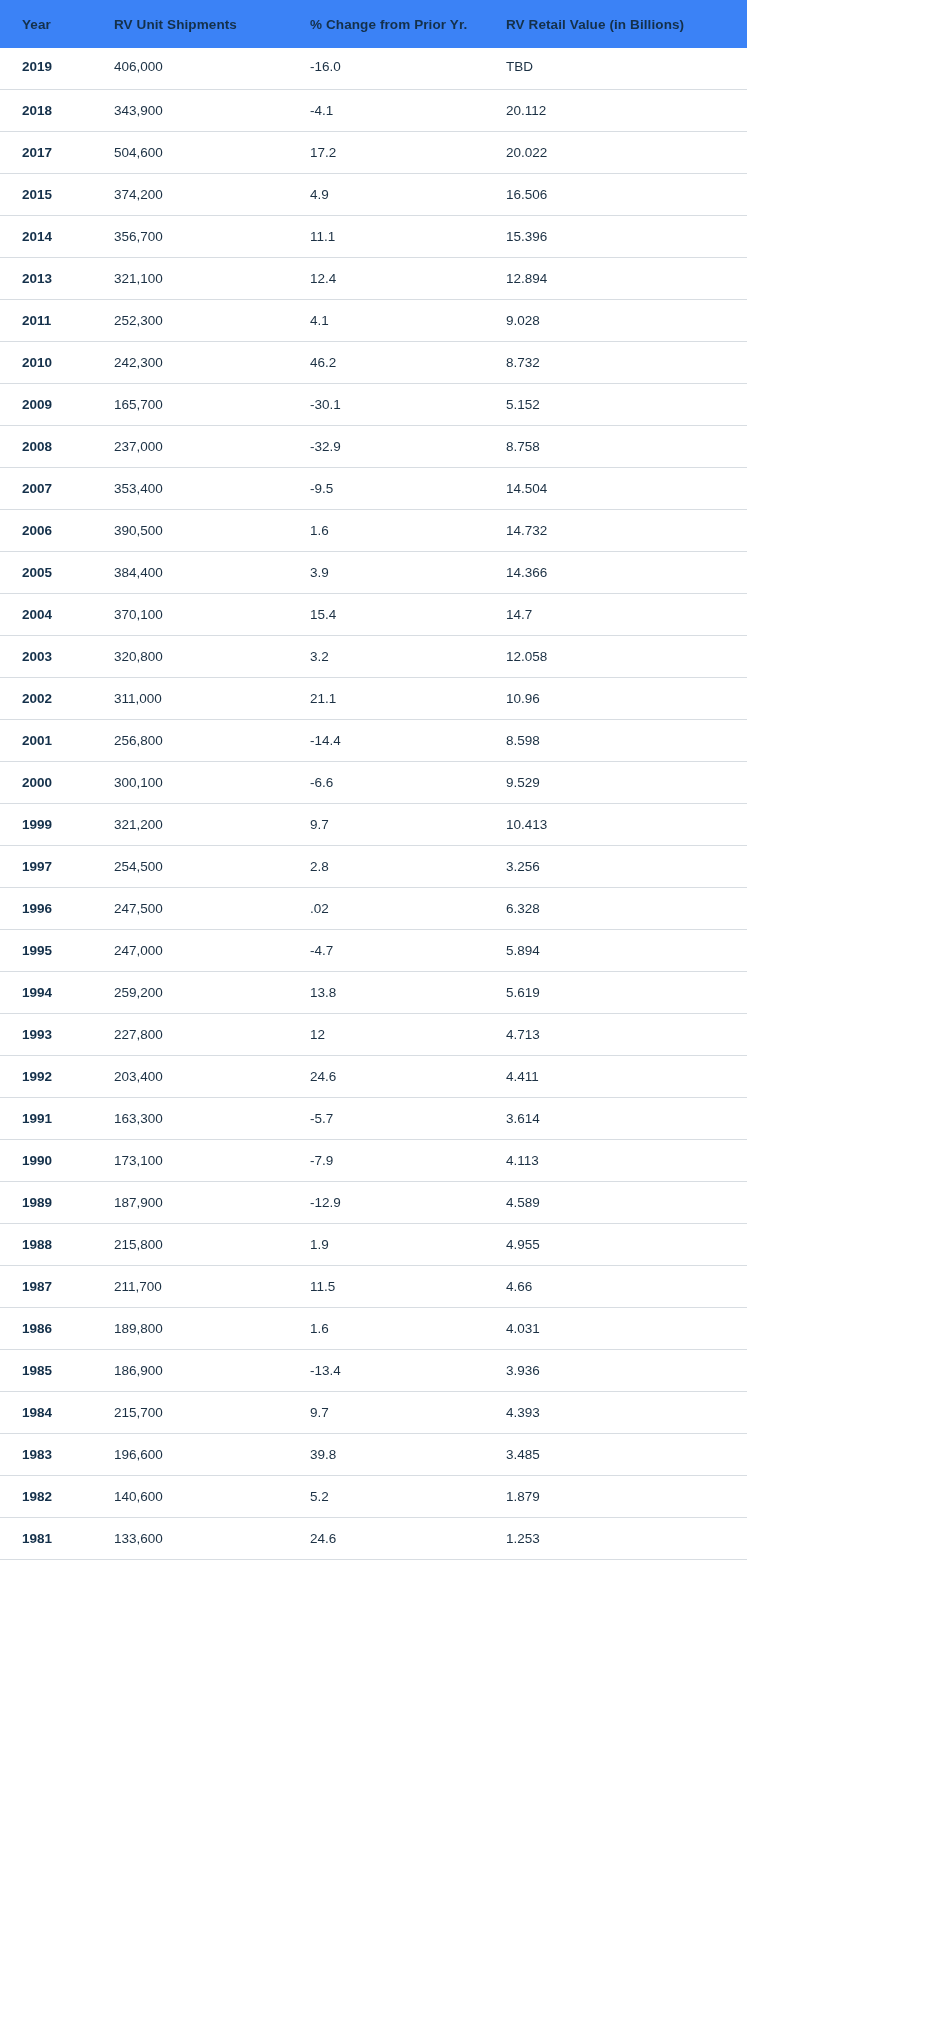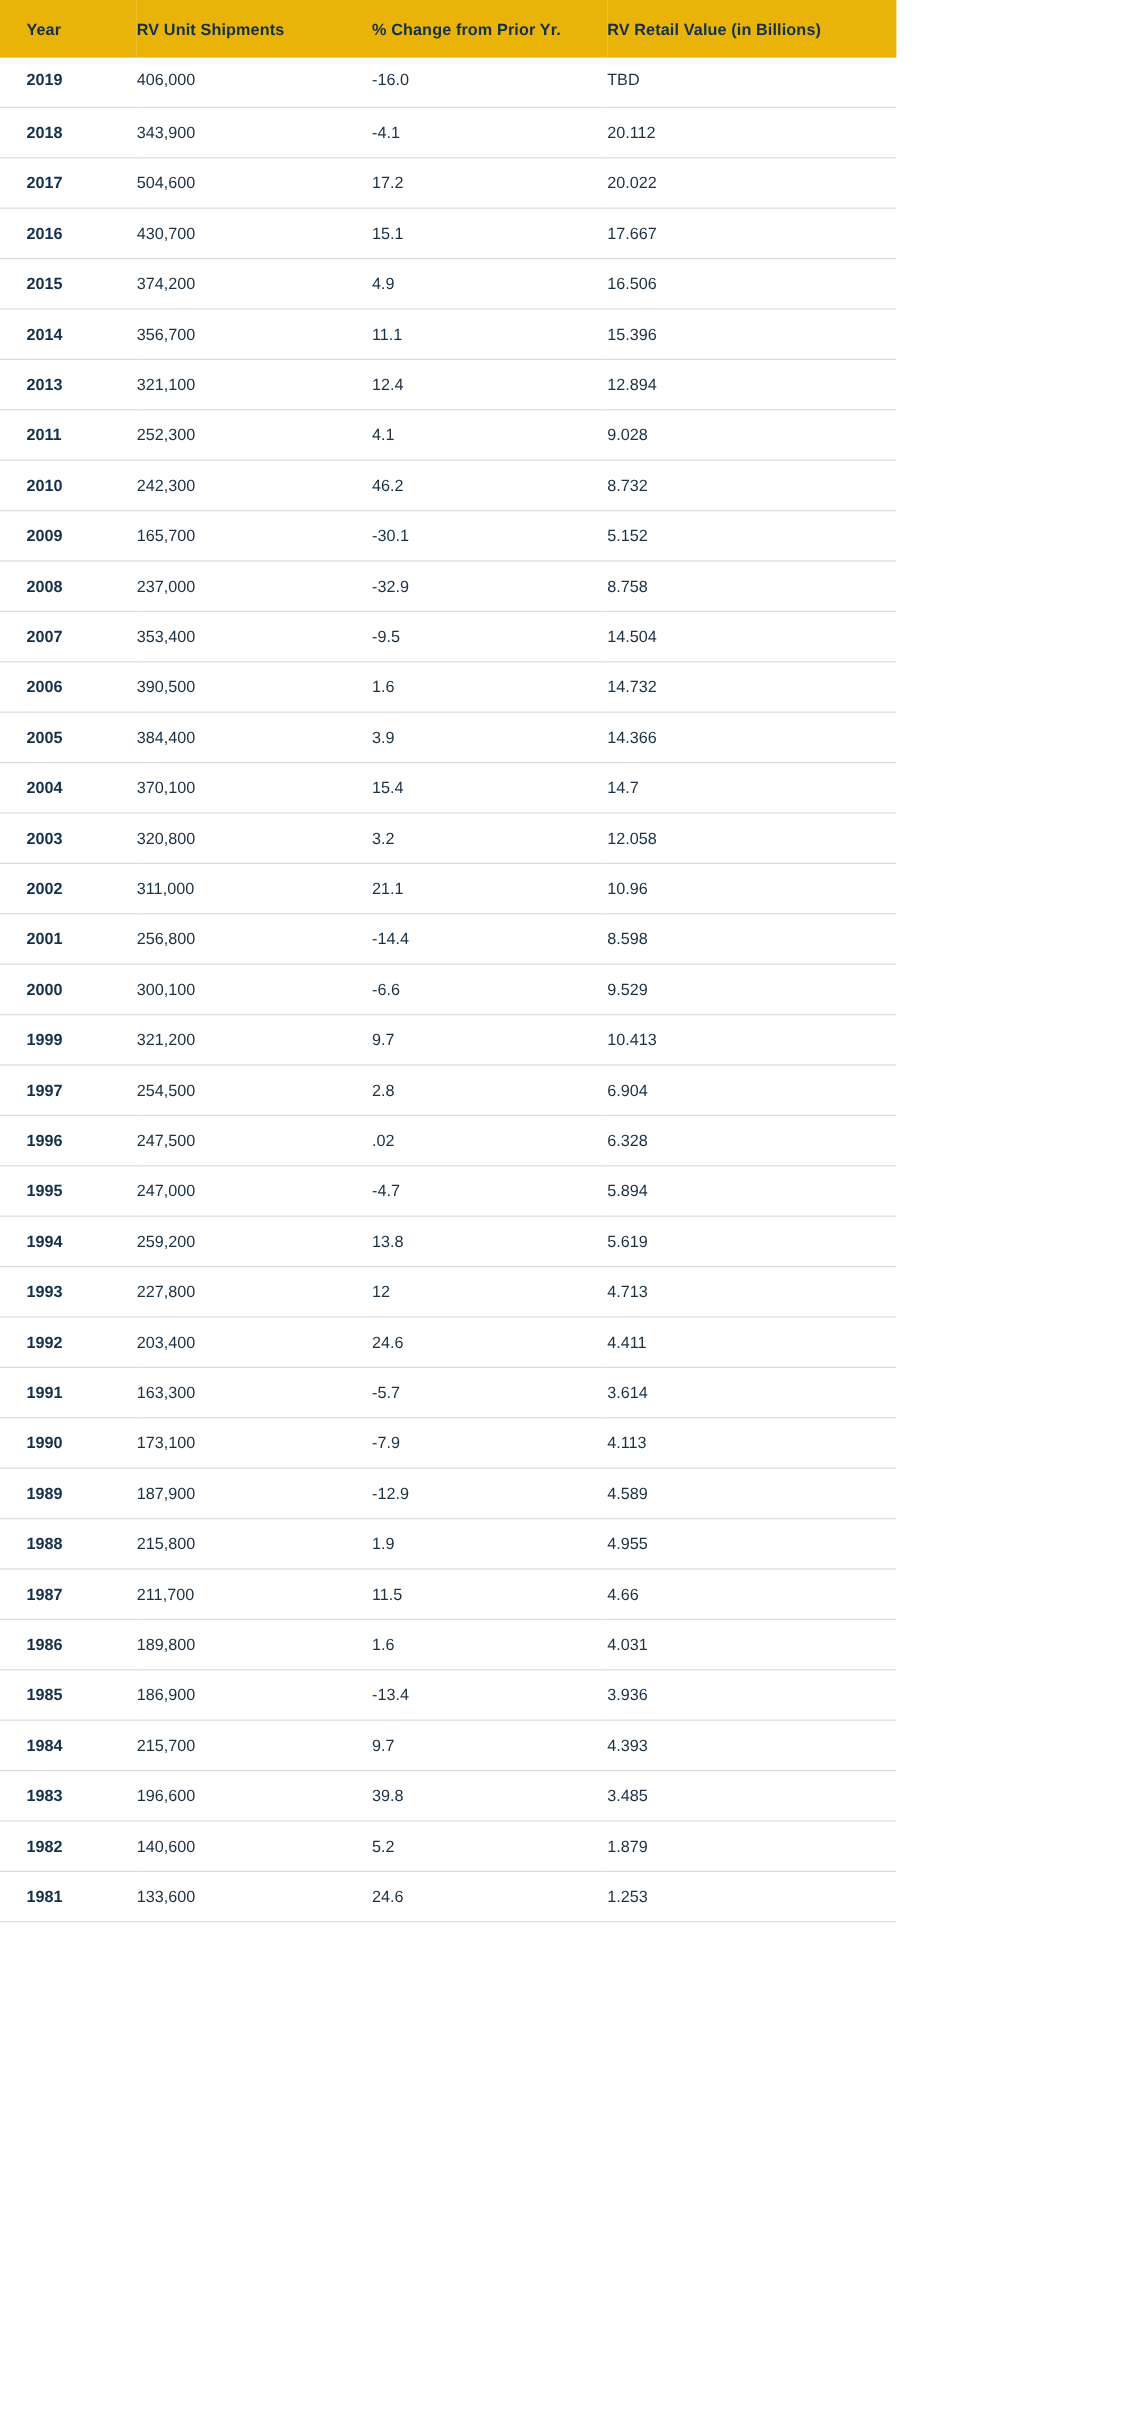--- a/index.html
+++ b/index.html
@@ -16,21 +16,21 @@
     width: 725px;
     margin: 0;
     padding: 0;
   }
   table.rv-table {
     border-collapse: collapse;
     width: 725px;
     table-layout: fixed;
   }
   table.rv-table thead th {
-    background: #eab308;
+    background: #3b82f6;
     color: #14304a;
     font-size: 13.5px;
     font-weight: bold;
     text-align: left;
     padding: 14px 0 14px 0;
     height: 20px;
     vertical-align: middle;
     letter-spacing: 0.1px;
   }
   table.rv-table thead th.col-year { padding-left: 22px; width: 92px; }
@@ -82,26 +82,20 @@
           <td class="c-chg">-4.1</td>
           <td class="c-val">20.112</td>
         </tr>
         <tr>
           <td class="c-year">2017</td>
           <td class="c-ship">504,600</td>
           <td class="c-chg">17.2</td>
           <td class="c-val">20.022</td>
         </tr>
         <tr>
-          <td class="c-year">2016</td>
-          <td class="c-ship">430,700</td>
-          <td class="c-chg">15.1</td>
-          <td class="c-val">17.667</td>
-        </tr>
-        <tr>
           <td class="c-year">2015</td>
           <td class="c-ship">374,200</td>
           <td class="c-chg">4.9</td>
           <td class="c-val">16.506</td>
         </tr>
         <tr>
           <td class="c-year">2014</td>
           <td class="c-ship">356,700</td>
           <td class="c-chg">11.1</td>
           <td class="c-val">15.396</td>
@@ -187,21 +181,21 @@
         <tr>
           <td class="c-year">1999</td>
           <td class="c-ship">321,200</td>
           <td class="c-chg">9.7</td>
           <td class="c-val">10.413</td>
         </tr>
         <tr>
           <td class="c-year">1997</td>
           <td class="c-ship">254,500</td>
           <td class="c-chg">2.8</td>
-          <td class="c-val">6.904</td>
+          <td class="c-val">3.256</td>
         </tr>
         <tr>
           <td class="c-year">1996</td>
           <td class="c-ship">247,500</td>
           <td class="c-chg">.02</td>
           <td class="c-val">6.328</td>
         </tr>
         <tr>
           <td class="c-year">1995</td>
           <td class="c-ship">247,000</td>

